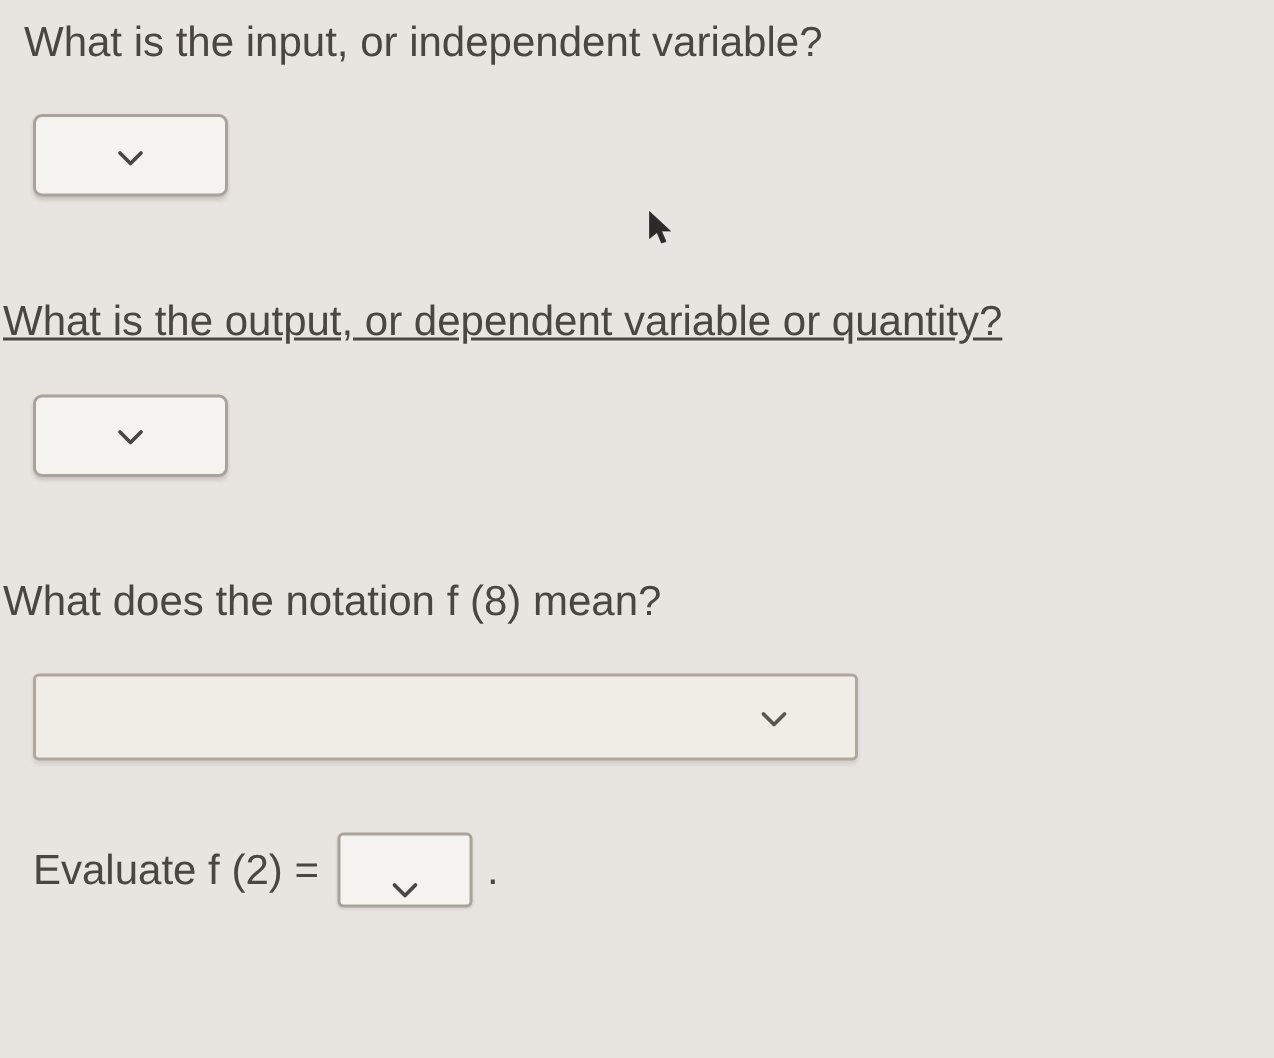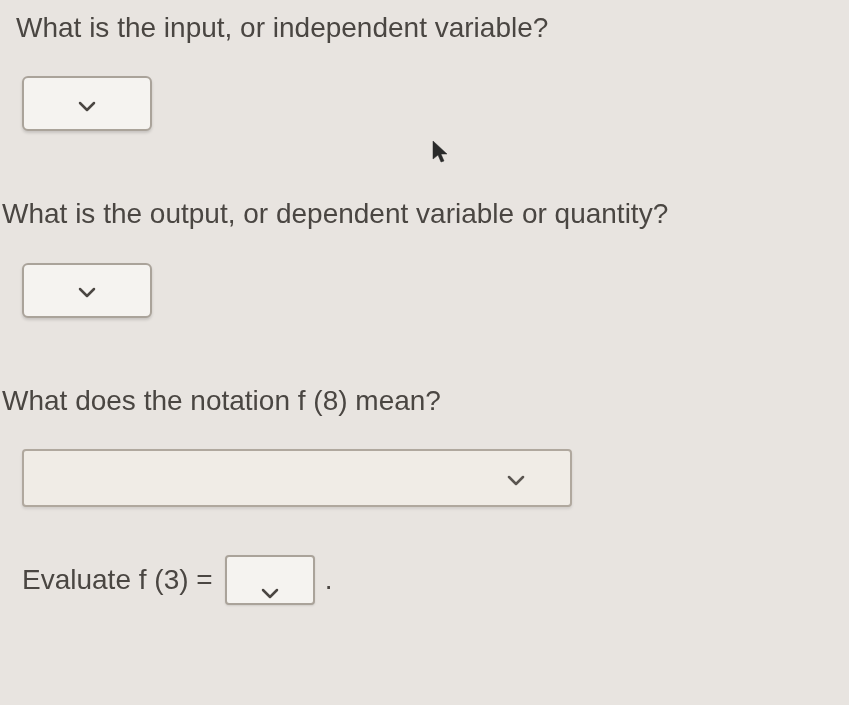--- a/index.html
+++ b/index.html
@@ -26,20 +26,21 @@
       margin-bottom: 30px;
       line-height: 1.3;
       padding-left: 2px;
     }
     .q1 {
       margin-top: 10px;
       margin-left: 14px;
     }
     .q2 {
       margin-top: 65px;
+      text-decoration: underline;
     }
     .q3 {
       margin-top: 65px;
     }
     .dropdown-small {
       width: 130px;
       height: 55px;
       background: #f5f3f0;
       border: 2px solid #aaa39a;
       border-radius: 6px;
@@ -137,21 +138,21 @@
 
   <div class="dropdown-wide">
     <span class="chevron">
       <svg viewBox="0 0 18 12">
           <path d="M2 3 L9 10 L16 3" stroke="#5a5550" stroke-width="2.5" fill="none" stroke-linecap="round" stroke-linejoin="round"></path>
         </svg>
     </span>
   </div>
 
   <div class="eval-row">
-    <span class="eval-text">Evaluate f (3) = </span>
+    <span class="eval-text">Evaluate f (2) = </span>
     <div class="dropdown-inline">
       <span class="chevron">
         <svg viewBox="0 0 18 12">
             <path d="M2 3 L9 10 L16 3" stroke="#4a4642" stroke-width="2.5" fill="none" stroke-linecap="round" stroke-linejoin="round"></path>
           </svg>
       </span>
     </div>
     <span class="eval-after">.</span>
   </div>
 </div>

